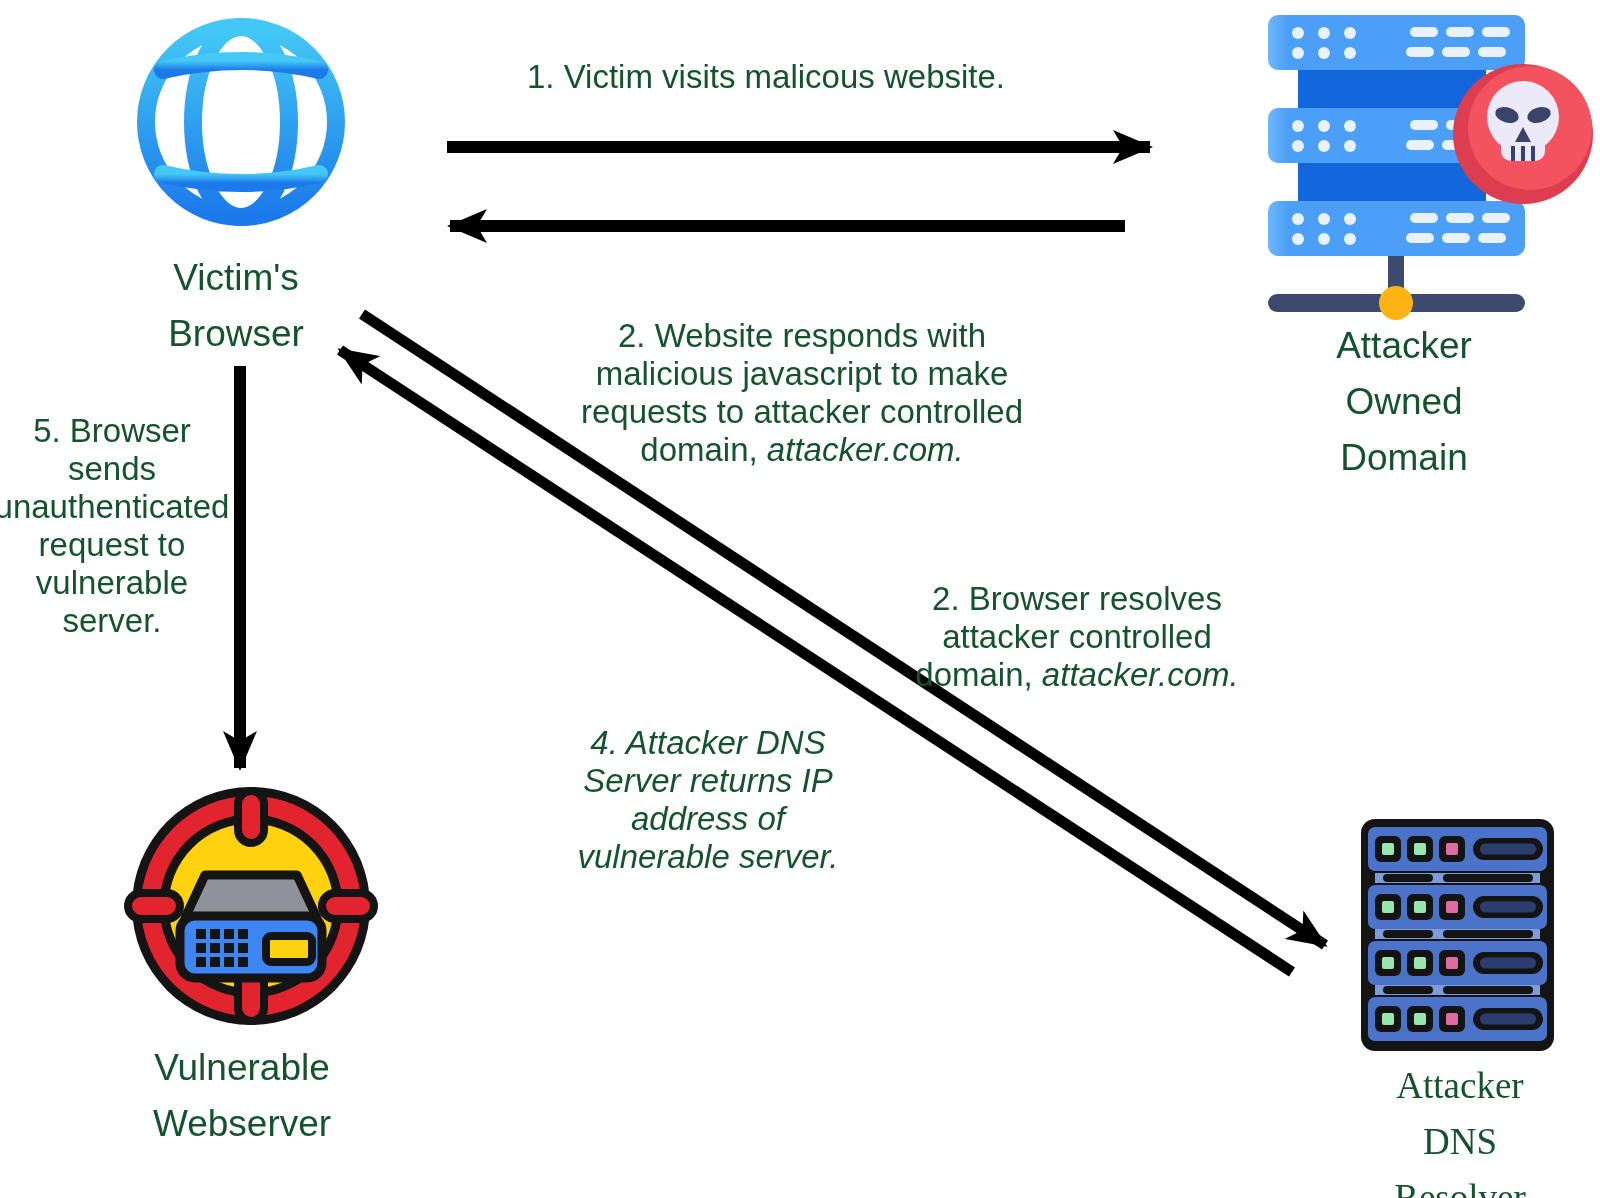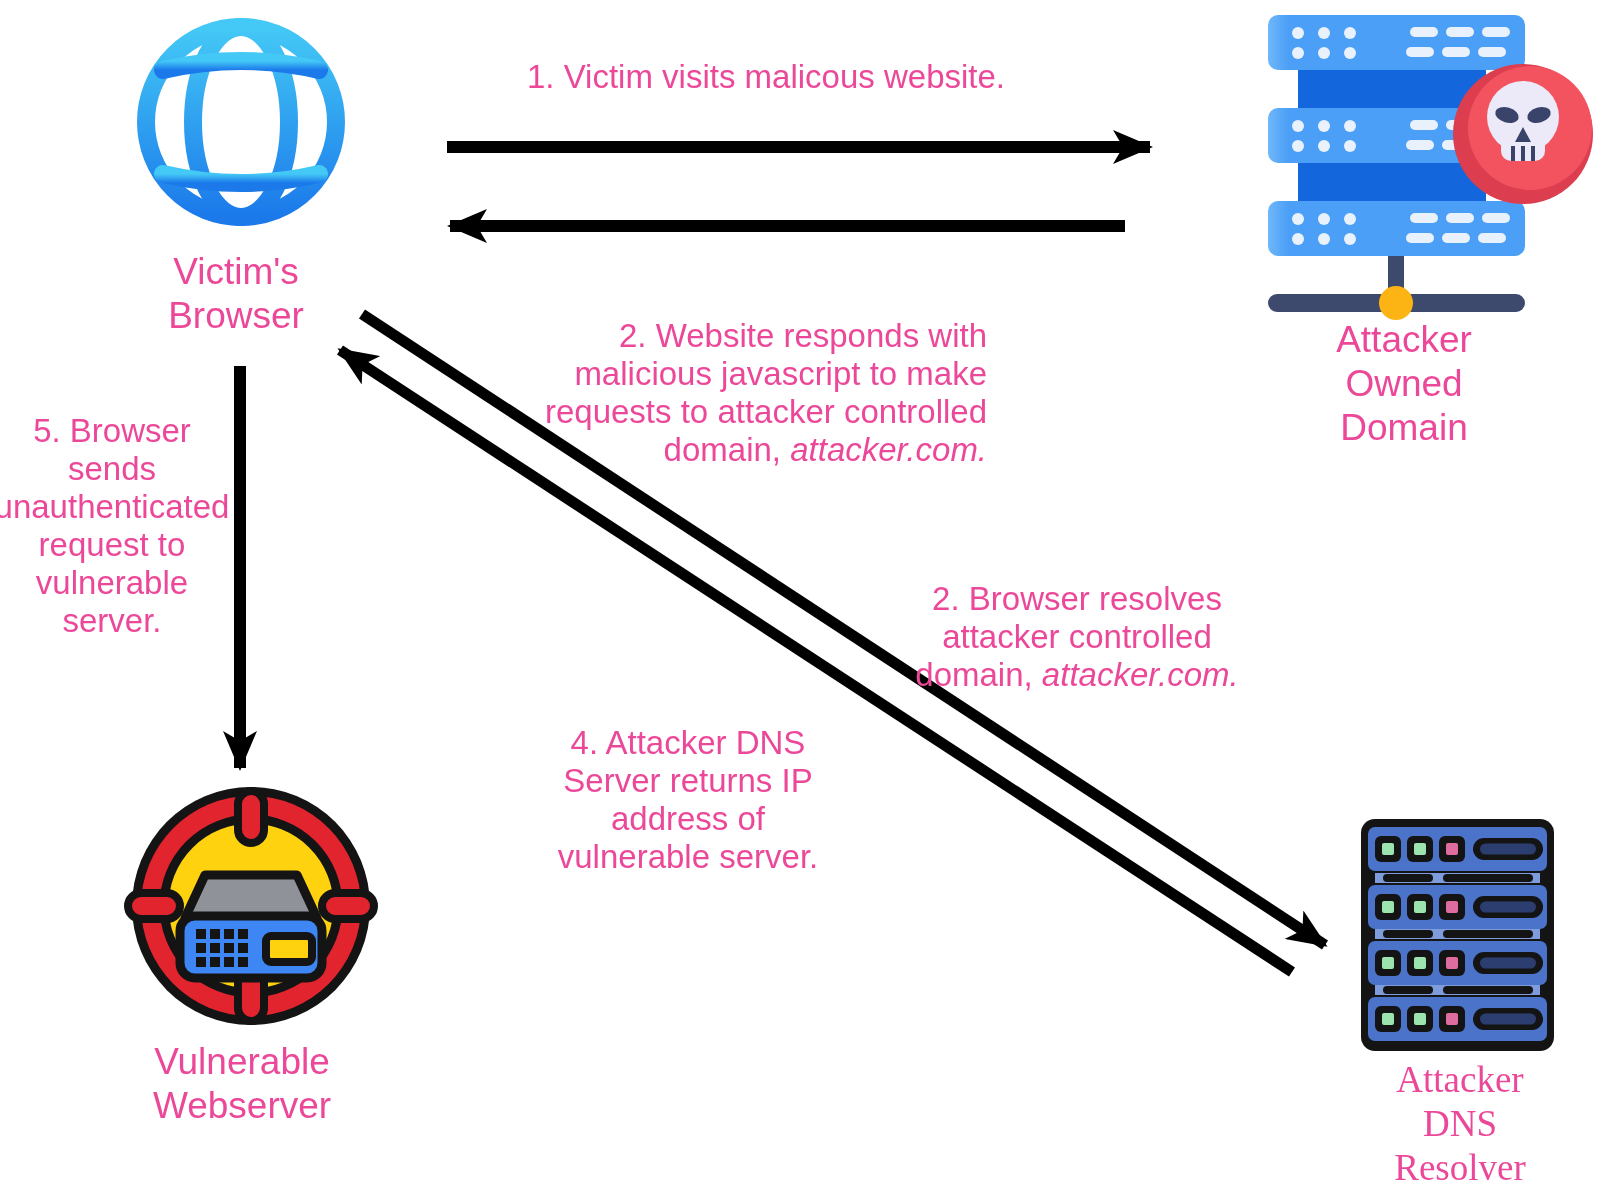--- a/index.html
+++ b/index.html
@@ -9,23 +9,23 @@
     background:#fff;
     font-family:"Liberation Sans",sans-serif;
     color:#0a0a0a;
     overflow:hidden;
   }
   .label{
     position:absolute;
     transform:translateX(-50%);
     text-align:center;
     white-space:pre-line;
-    color:#ec4899;
+    color:#14532d;
   }
-  .node-label{font-size:37px;line-height:44px;}
+  .node-label{font-size:37px;line-height:56px;}
   .step-label{font-size:33px;line-height:38px;}
   .step-label em{}
   .icon{position:absolute;}
   svg{display:block;}
   .arrow-layer{position:absolute;left:0;top:0;}
 </style>
 </head>
 <body>
 
 <div class="canvas">
@@ -233,34 +233,34 @@
       <rect x="118" y="193" width="70" height="22" rx="11" fill="#141414"></rect>
         <rect x="125" y="198.5" width="56" height="11" rx="5.5" fill="#2C3E70"></rect>
     </g>
   </svg>
   <div class="label node-label" style="left:1460px;top:1058px;font-family:Liberation Serif, serif;">Attacker
 DNS
 Resolver</div>
 
   <div class="label step-label" style="left:766px;top:58px;">1. Victim visits malicous website.</div>
 
-  <div class="label step-label" style="left:766px;top:279px;text-align:right;">
+  <div class="label step-label" style="left:802px;top:279px;">
     <span>2. Website responds with
 malicious javascript to make
 requests to attacker controlled
 domain, </span><em>attacker.com.</em>
   </div>
 
   <div class="label step-label" style="left:1077px;top:542px;">
     <span>2. Browser resolves
 attacker controlled
 domain, </span><em>attacker.com.</em>
   </div>
 
-  <div class="label step-label" style="left:688px;top:724px;">4. Attacker DNS
+  <div class="label step-label" style="left:708px;top:724px;font-style:italic;">4. Attacker DNS
 Server returns IP
 address of
 vulnerable server.</div>
 
   <div class="label step-label" style="left:112px;top:412px;">5. Browser
 sends
 unauthenticated
 request to
 vulnerable
 server.</div>

